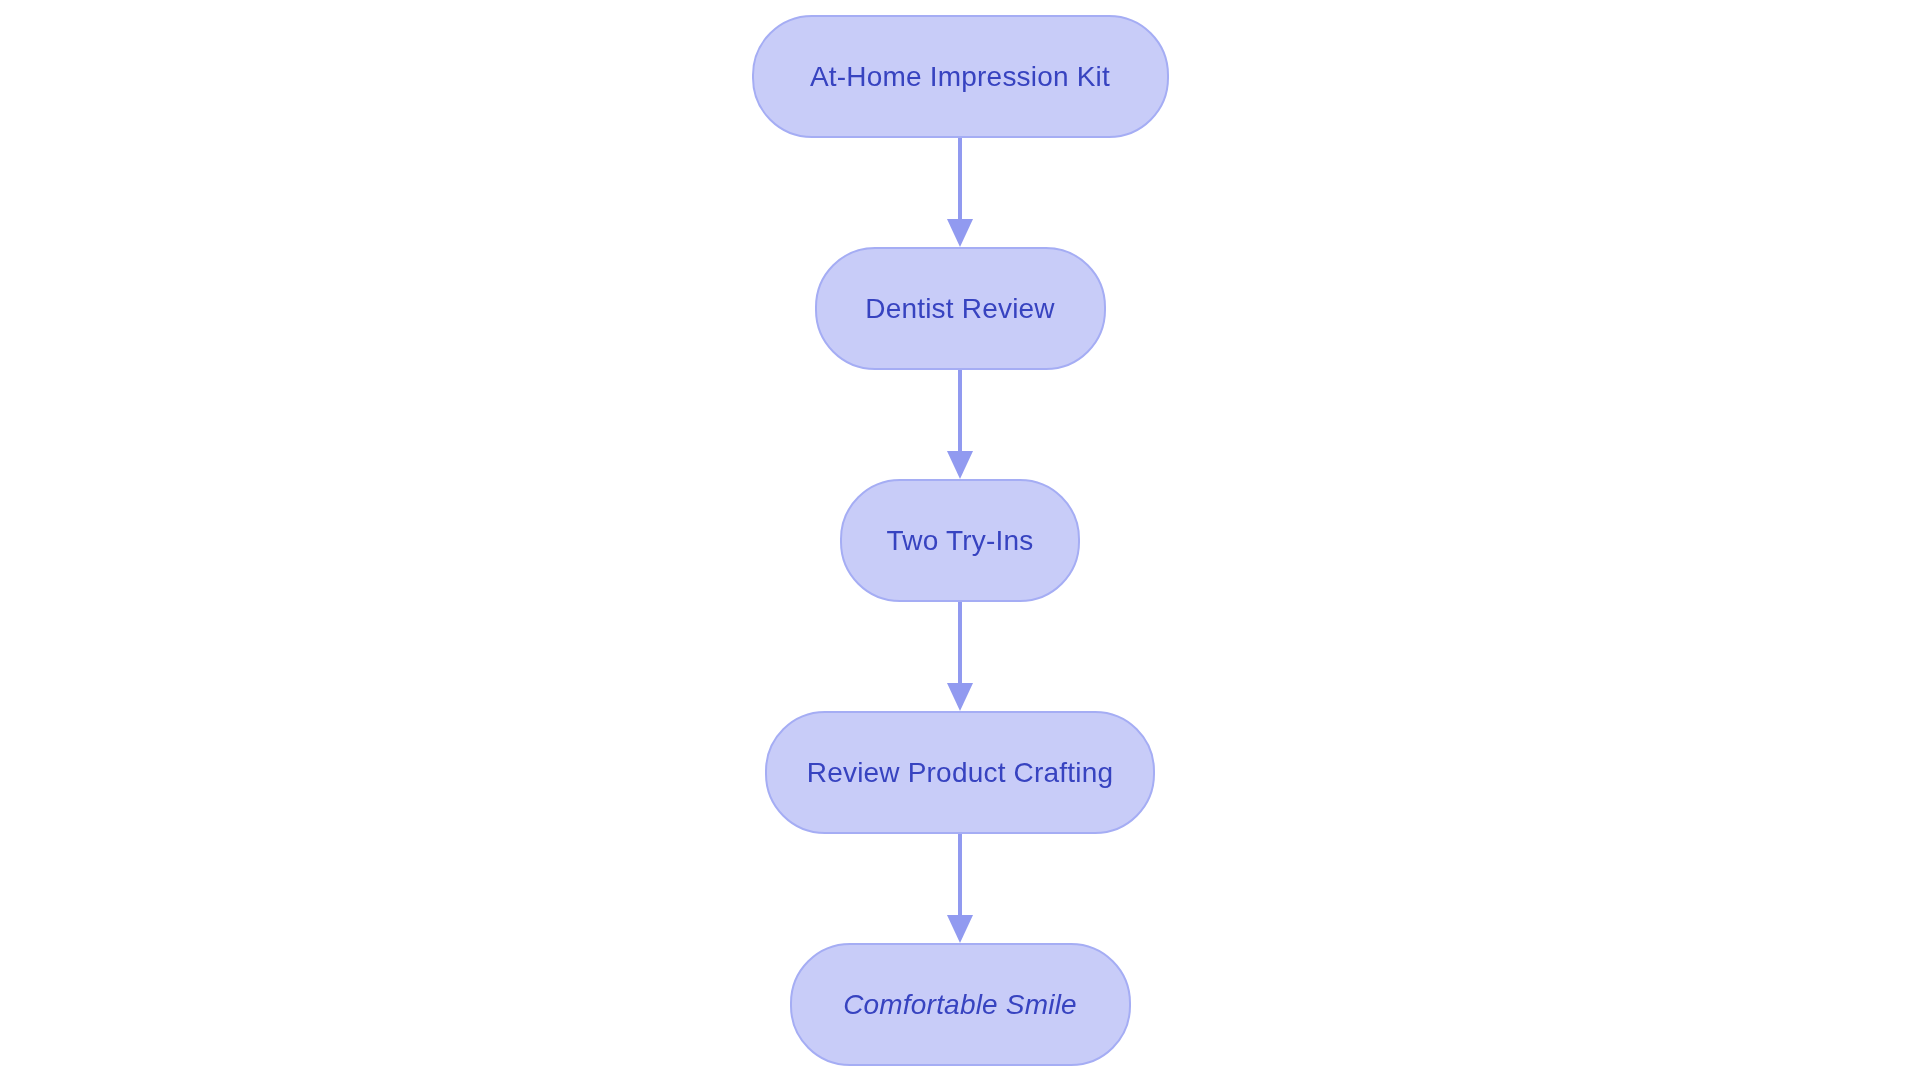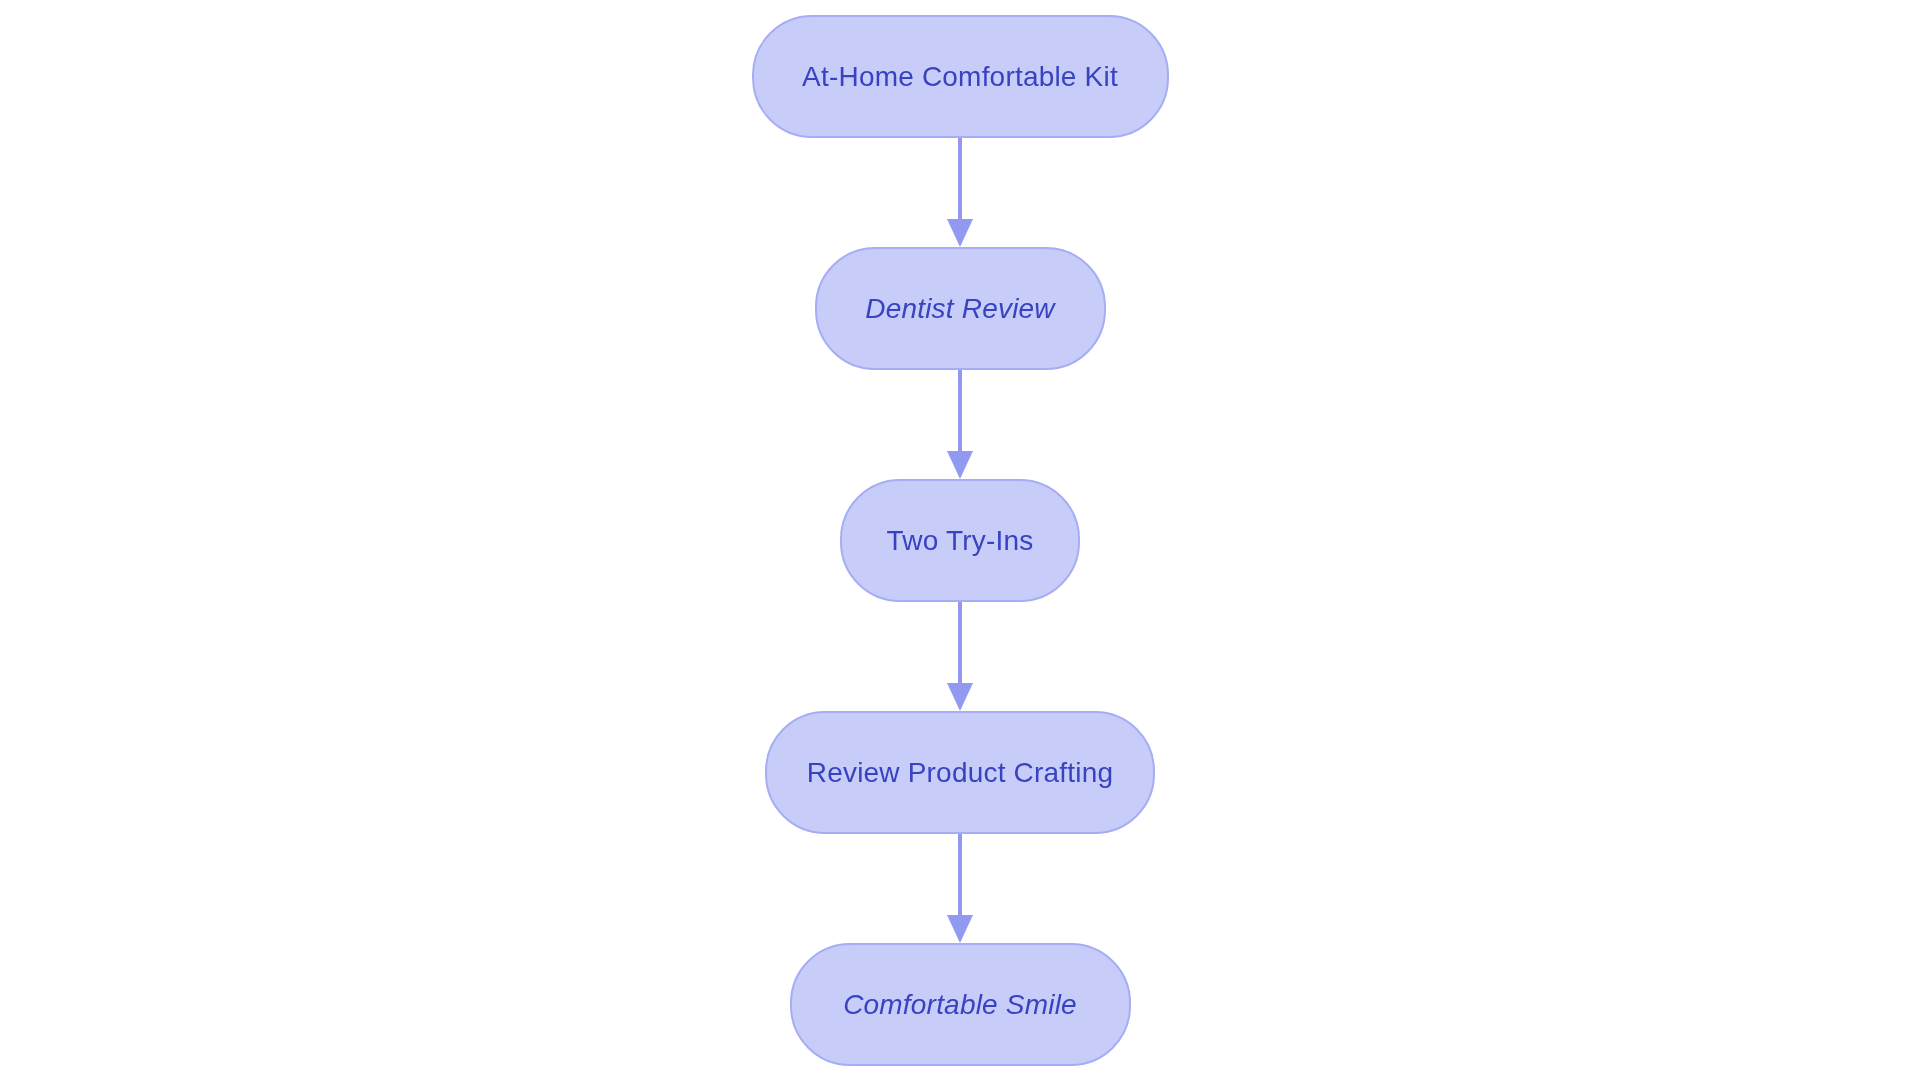--- a/index.html
+++ b/index.html
@@ -36,21 +36,21 @@
     font-size: 28px;
     font-weight: 500;
     letter-spacing: 0.2px;
     display: flex;
     align-items: center;
     justify-content: center;
     text-align: center;
     white-space: nowrap;
   }
   .w1 { width: 417px; }
-  .w2 { width: 291px; font-style: italic; }
+  .w2 { width: 291px; }
   .w3 { width: 240px; }
   .w4 { width: 390px; }
   .w5 { width: 341px; font-style: italic; }
   .connector {
     height: 109px;
     display: flex;
     flex-direction: column;
     align-items: center;
     justify-content: flex-start;
   }
@@ -68,21 +68,21 @@
     margin-top: 0px;
   }
 </style>
 </head>
 <body>
 
 <div class="canvas">
   <div class="flow">
 
     <div class="node w1">
-      <span>At-Home Comfortable Kit</span>
+      <span>At-Home Impression Kit</span>
     </div>
 
     <div class="connector">
       <div class="arrow-line"></div>
       <div class="arrow-head"></div>
     </div>
 
     <div class="node w2">
       <span>Dentist Review</span>
     </div>

